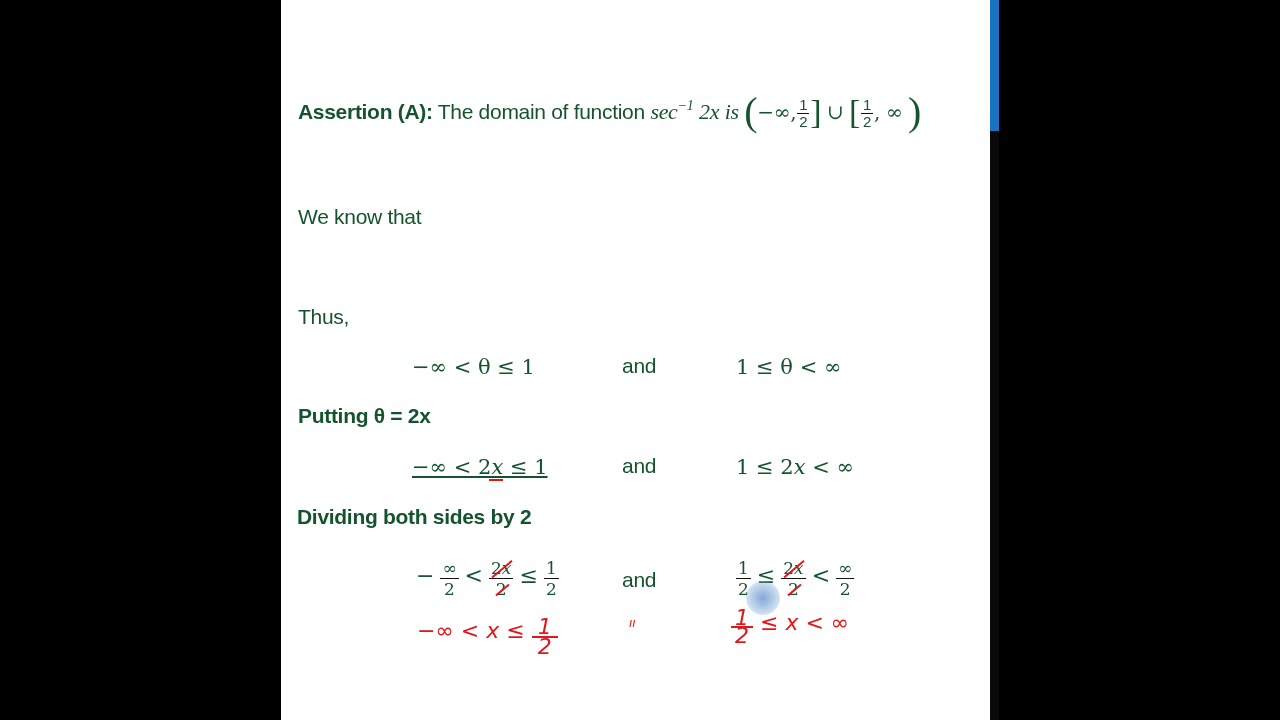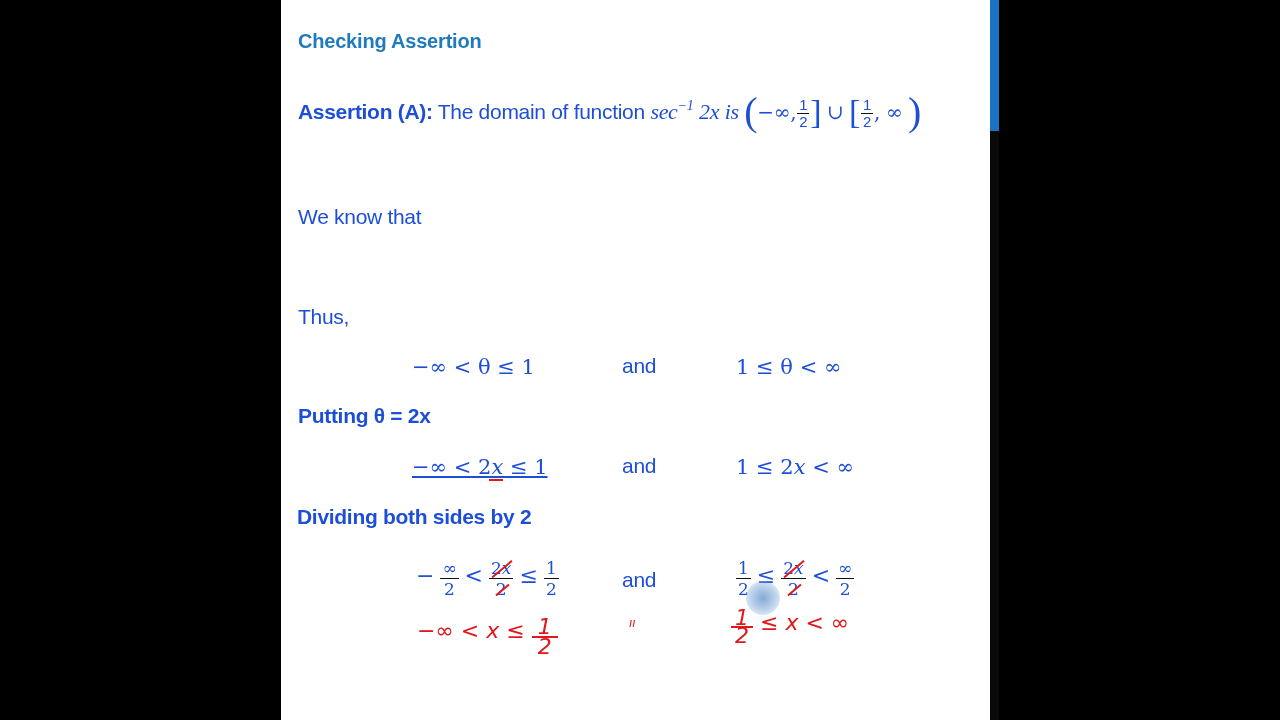--- a/index.html
+++ b/index.html
@@ -9,21 +9,21 @@
     }
     .slide {
       position: absolute; left: 281px; top: 0; width: 709px; height: 720px; background: #ffffff;
     }
     .accent-bar {
       position: absolute; left: 990px; top: 0; width: 9px; height: 131px; background: #1a73c0;
     }
     .dark-strip {
       position: absolute; left: 990px; top: 131px; width: 9px; height: 589px; background: #0a0a0a;
     }
-    .abs { position: absolute; white-space: nowrap; color: #1d4ed8; }
+    .abs { position: absolute; white-space: nowrap; color: #14532d; }
     .title { left: 17px; top: 30px; font-size: 20px; font-weight: bold; color: #1f7bbd; letter-spacing: -0.2px; }
     .logo { left: 584px; top: 10px; font-family: "DejaVu Serif", serif; font-size: 29px; font-weight: bold; font-style: italic; color: #111; letter-spacing: -0.5px; }
     .txt { font-size: 21px; letter-spacing: -0.3px; }
     .bold { font-weight: bold; }
     .math { font-family: "DejaVu Serif", serif; font-size: 20px; }
     .it { font-style: italic; font-family: "Liberation Serif", serif; font-size: 22px; }
     .sup { font-size: 14px; vertical-align: 9px; }
     .frac { display: inline-flex; flex-direction: column; align-items: center; vertical-align: middle; font-family: "Liberation Sans", sans-serif; font-size: 15px; line-height: 16px; margin: 0 1px; }
     .frac .num { border-bottom: 1px solid #111; padding: 0 2px; }
     .frac .den { padding: 0 2px; }
@@ -41,21 +41,20 @@
     .frac-big { display: inline-flex; flex-direction: column; align-items: center; vertical-align: middle; font-family: "DejaVu Serif", serif; font-size: 17px; line-height: 20px; margin: 0 2px; }
     .frac-big .num { border-bottom: 1px solid #111; padding: 0 2px; }
     .frac-big .den { padding: 0 2px; }
     .op { font-family: "DejaVu Serif", serif; font-size: 22px; margin: 0 4px; }
   </style>
 </head>
 <body>
 
 <div class="slide">
 
-  <div class="abs title">Checking Assertion</div>
 
   <div class="abs txt" style="left:17px; top:88px;">
     <span class="bold">Assertion (A):</span>
     <span>The domain of function</span>
     <span class="it">sec</span><span class="it sup">−1</span>
     <span class="it">2x</span>
     <span class="it">is</span>
     <span class="bigparen">(</span><span class="math">−∞,</span><span class="frac">
         <span class="num">1</span>
         <span class="den">2</span>

